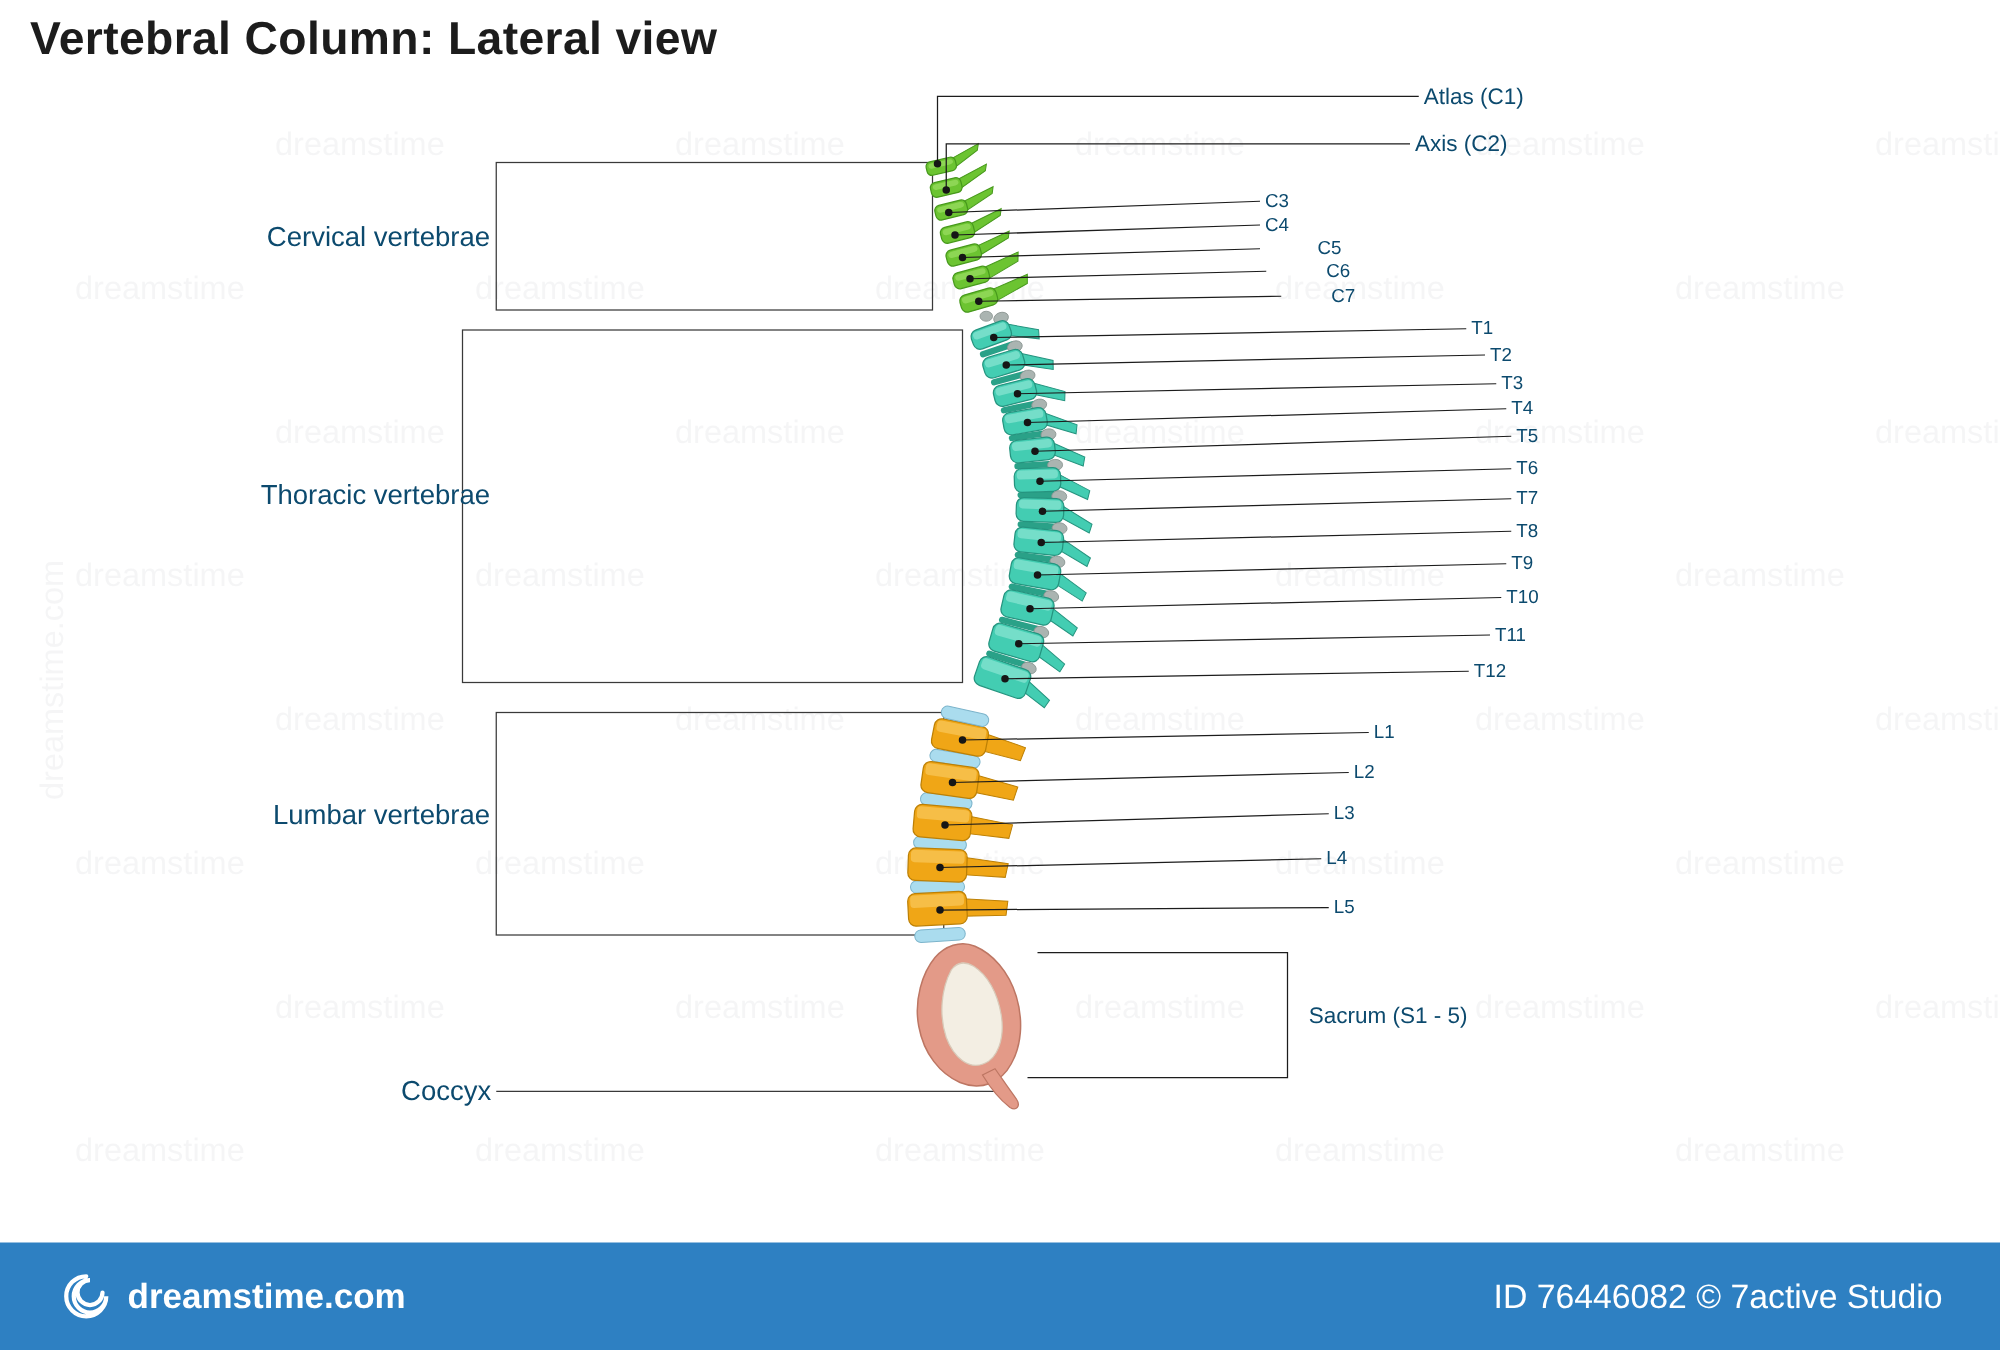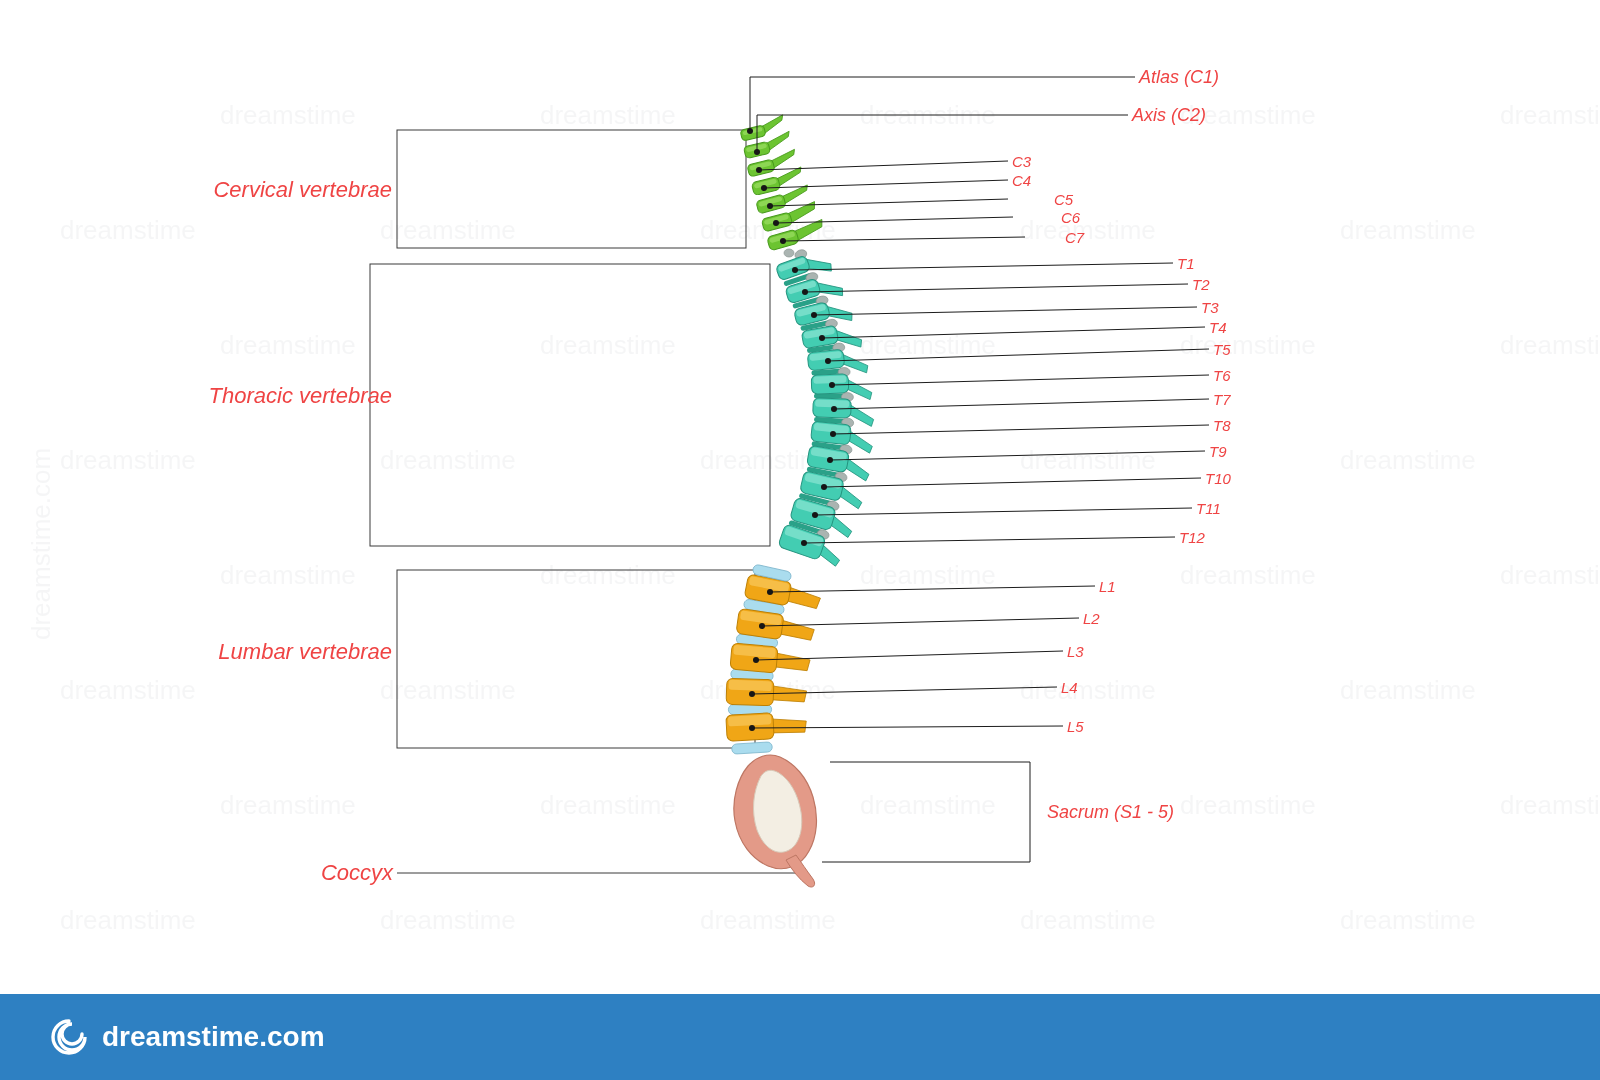--- a/index.html
+++ b/index.html
@@ -9,21 +9,21 @@
     background:#ffffff; overflow:hidden;
   }
   .title {
     position:absolute; left:24px; top:10px;
     font-size:37px; font-weight:bold; color:#1c1c1c; letter-spacing:.3px;
   }
   svg.layer { position:absolute; left:0; top:0; }
   .label-layer { position:absolute; inset:0; pointer-events:none; }
   .lbl {
     position:absolute; transform:translateY(-50%);
-    font-size:15px; color:#ef4444; white-space:nowrap; line-height:1;font-style:italic;
+    font-size:15px; color:#0c4a6e; white-space:nowrap; line-height:1;
   }
   .lbl.big { font-size:18px; }
   .lbl.left { font-size:22px; text-align:right; }
   .watermark { position:absolute; inset:0; pointer-events:none; }
   .wm {
     position:absolute; font-size:26px; color:#55606c; opacity:.055; white-space:nowrap;
   }
   .wm.vertical { transform:rotate(-90deg); transform-origin:left top; }
   .footer {
     position:absolute; left:0; bottom:0; width:1600px; height:86px;
@@ -76,20 +76,21 @@
       <span class="wm" style="left: 1180px; top: 790px;">dreamstime</span>
       <span class="wm" style="left: 1500px; top: 790px;">dreamstime</span>
       <span class="wm" style="left: 60px; top: 905px;">dreamstime</span>
       <span class="wm" style="left: 380px; top: 905px;">dreamstime</span>
       <span class="wm" style="left: 700px; top: 905px;">dreamstime</span>
       <span class="wm" style="left: 1020px; top: 905px;">dreamstime</span>
       <span class="wm" style="left: 1340px; top: 905px;">dreamstime</span>
       <span class="wm vertical" style="left: 26px; top: 640px;">dreamstime.com</span>
     </div>
 
+  <h1 class="title">Vertebral Column: Lateral view</h1>
 
   <svg class="layer" id="spine-svg" width="1600" height="1080" viewBox="0 0 1600 1080">
       <g>
         <rect x="397" y="130" width="349" height="118" fill="none" stroke="#3a3a3a" stroke-width="1"></rect>
         <rect x="370" y="264" width="400" height="282" fill="none" stroke="#3a3a3a" stroke-width="1"></rect>
         <rect x="397" y="570" width="358" height="178" fill="none" stroke="#3a3a3a" stroke-width="1"></rect>
         <polyline points="397,873 800,873" fill="none" stroke="#3a3a3a" stroke-width="1"></polyline>
       </g>
       <g>
         <g>
@@ -339,15 +340,16 @@
       <div class="lbl big" style="left: 1035px; top: 812px; margin-left: 12px;">Sacrum (S1 - 5)</div>
     </div>
 
   <div class="footer" id="footer-bar" style="background: rgb(46, 128, 194);">
     <div class="brand">
       <svg width="44" height="44" viewBox="0 0 44 44">
         <path d="M23 6 A 16 16 0 1 0 39 22 A 13 13 0 1 1 26 9 A 10 10 0 1 0 36 19" fill="none" stroke="#ffffff" stroke-width="3.4" stroke-linecap="round"></path>
       </svg>
       <span>dreamstime.com</span>
     </div>
+    <div class="credit">ID 76446082 © 7active Studio</div>
   </div>
 
 </div>
 
 </body></html>

